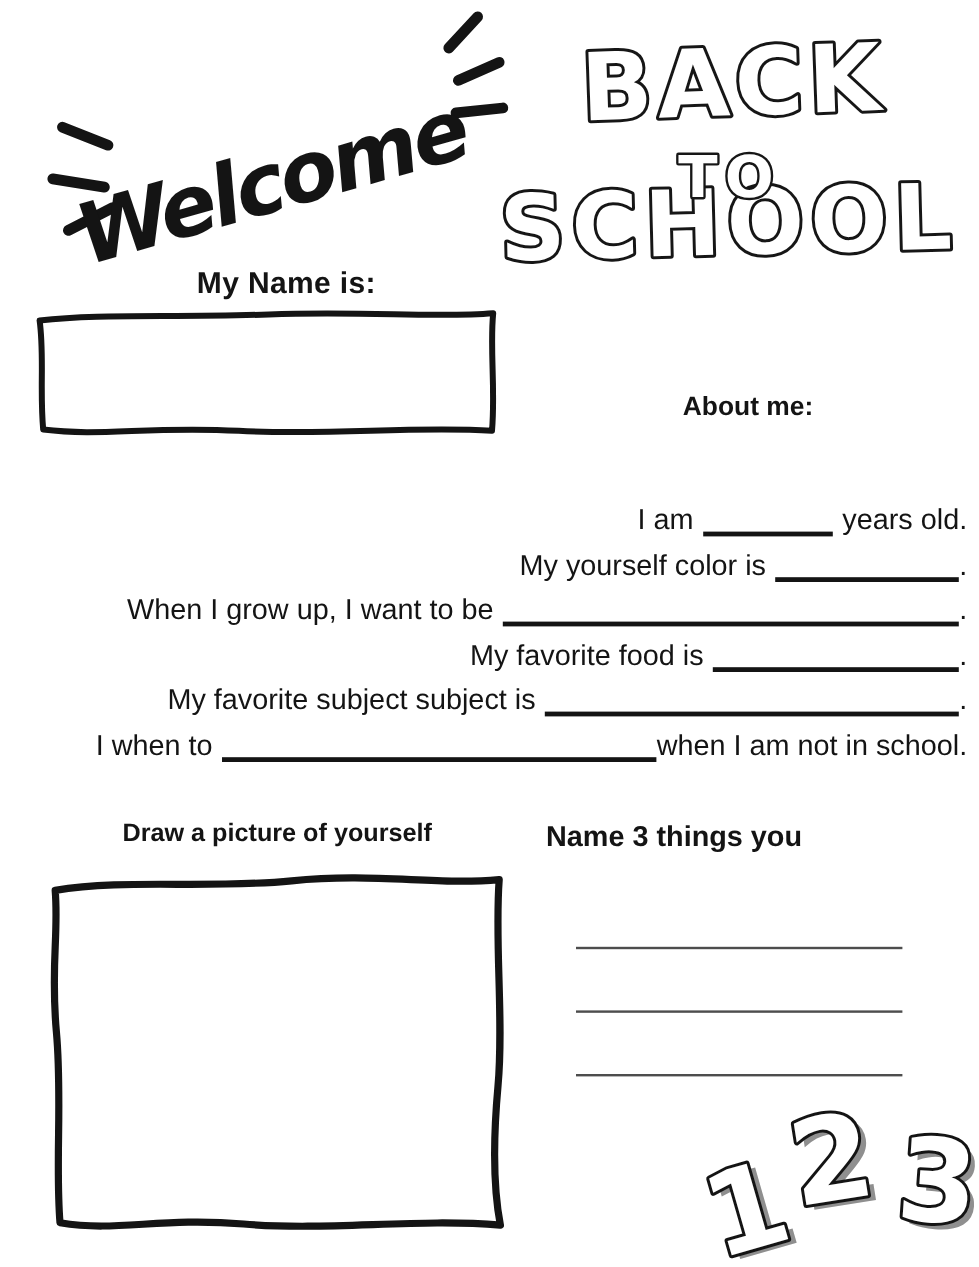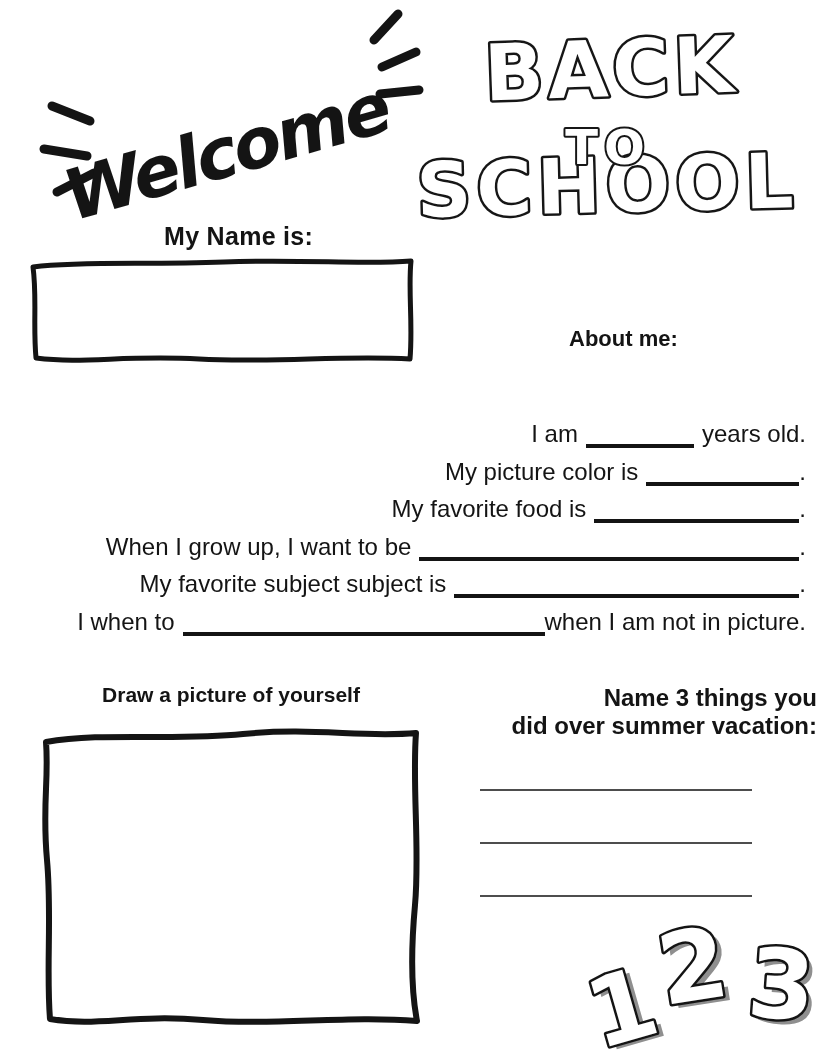--- a/index.html
+++ b/index.html
@@ -59,21 +59,21 @@
   
   .draw-heading {
     position: absolute; left: 33px; top: 683px; width: 396px;
     text-align: center; font-size: 21px; font-weight: bold;
   }
   .draw-box-svg { position: absolute; left: 33px; top: 720px; }
 
   
   .vacation-heading {
     position: absolute; left: 455px; top: 684px; width: 362px;
-    text-align: right; font-size: 24px; font-weight: bold; line-height: 27.5px;
+    text-align: left; font-size: 24px; font-weight: bold; line-height: 27.5px;
   }
   .vacation-lines { position: absolute; left: 480px; top: 789px; width: 272px; }
   .vac-line {
     height: 0;
     border-top: 2px solid #4d4d4d;
     margin-bottom: 51px;
   }
 
   
   .numbers-svg { position: absolute; left: 583px; top: 880px; }
@@ -121,38 +121,37 @@
   <svg class="name-box-svg" width="396" height="120" viewBox="0 0 396 120">
     <path d="M9 15 C 60 9, 120 13, 200 10 S 340 13, 387 9
              C 384 38, 389 72, 386 107
              C 320 103, 250 111, 175 107 S 60 112, 12 106
              C 9 74, 13 44, 9 15 Z" fill="none" stroke="#141414" stroke-width="5" stroke-linejoin="round" stroke-linecap="round"></path>
   </svg>
 
   <div class="about-heading">About me:</div>
   <div class="about-lines">
       <div class="about-row"><span class="fil-before">I am</span><span class="fil-blank" style="width: 108px;"></span><span class="fil-after gap">years old.</span></div>
-      <div class="about-row"><span class="fil-before">My picture color is</span><span class="fil-blank" style="width: 153px;"></span><span class="fil-after">.</span></div>
+      <div class="about-row"><span class="fil-before">My yourself color is</span><span class="fil-blank" style="width: 153px;"></span><span class="fil-after">.</span></div>
+      <div class="about-row"><span class="fil-before">When I grow up, I want to be</span><span class="fil-blank" style="width: 380px;"></span><span class="fil-after">.</span></div>
       <div class="about-row"><span class="fil-before">My favorite food is</span><span class="fil-blank" style="width: 205px;"></span><span class="fil-after">.</span></div>
-      <div class="about-row"><span class="fil-before">When I grow up, I want to be</span><span class="fil-blank" style="width: 380px;"></span><span class="fil-after">.</span></div>
       <div class="about-row"><span class="fil-before">My favorite subject subject is</span><span class="fil-blank" style="width: 345px;"></span><span class="fil-after">.</span></div>
-      <div class="about-row"><span class="fil-before">I when to</span><span class="fil-blank" style="width: 362px;"></span><span class="fil-after">when I am not in picture.</span></div>
+      <div class="about-row"><span class="fil-before">I when to</span><span class="fil-blank" style="width: 362px;"></span><span class="fil-after">when I am not in school.</span></div>
     </div>
 
   <div class="draw-heading">Draw a picture of yourself</div>
   <svg class="draw-box-svg" width="396" height="314" viewBox="0 0 396 314">
     <path d="M13 22 C 70 12, 140 21, 210 14 S 330 18, 383 13
              C 379 65, 387 130, 382 185 S 379 275, 384 301
              C 315 295, 240 306, 170 300 S 65 307, 17 299
              C 13 250, 19 195, 14 140 S 16 60, 13 22 Z" fill="none" stroke="#141414" stroke-width="6" stroke-linejoin="round" stroke-linecap="round"></path>
   </svg>
 
   <div class="vacation-heading">
     <div>Name 3 things you</div>
-    <div>did over summer vacation:</div>
   </div>
   <div class="vacation-lines">
       <div class="vac-line"></div>
       <div class="vac-line"></div>
       <div class="vac-line"></div>
     </div>
 
   <svg class="numbers-svg" width="232" height="172" viewBox="0 0 232 172">
     <g transform="rotate(-16 48 160)">
       <text class="num-shadow" x="54" y="165" text-anchor="middle" font-size="96">1</text>

